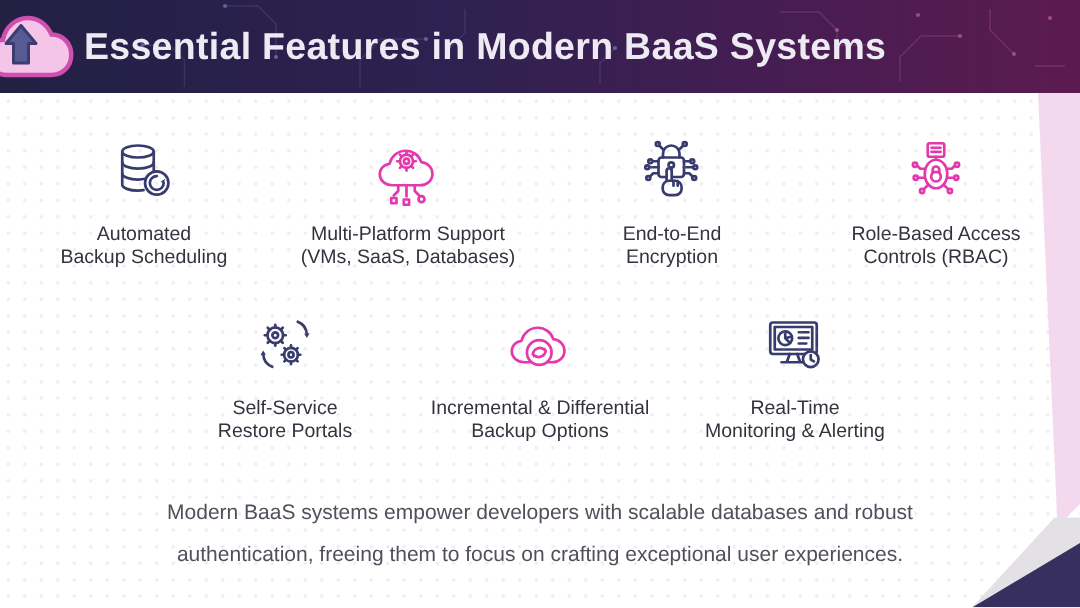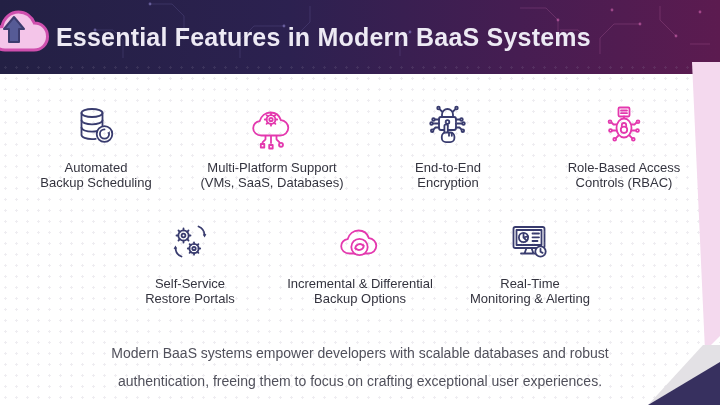--- a/index.html
+++ b/index.html
@@ -2,21 +2,21 @@
 <html><head>
 <meta charset="utf-8">
 <style>
   html,body{margin:0;padding:0;}
   body{width:720px;height:405px;overflow:hidden;font-family:"Liberation Sans",sans-serif;background:#fff;}
   .slide{position:relative;width:720px;height:405px;background:#fff;overflow:hidden;}
   .slide .texture{position:absolute;inset:62px 0 0 0;
     background-image:radial-gradient(circle, rgba(152,142,168,.16) 1px, transparent 1.4px);
     background-size:11px 11px;pointer-events:none;}
   
-  .header{position:relative;height:74px;display:flex;align-items:center;
+  .header{position:relative;height:62px;display:flex;align-items:center;
     background:linear-gradient(90deg,#232044 0%,#2c2150 40%,#461d52 72%,#5c1b50 100%);}
   .header .circuit{position:absolute;inset:0;width:720px;height:62px;}
   .logo{position:absolute;left:-10px;top:4px;width:62px;height:54px;}
   .title{position:relative;margin:0 0 0 56px;font-size:25px;font-weight:bold;color:#edeaf4;letter-spacing:.2px;}
   
   .row{display:flex;justify-content:center;}
   .row-1{margin-top:30px;}
   .row-2{margin-top:30px;}
   .feature{display:flex;flex-direction:column;align-items:center;}
   .row-1 .feature{width:176px;}

